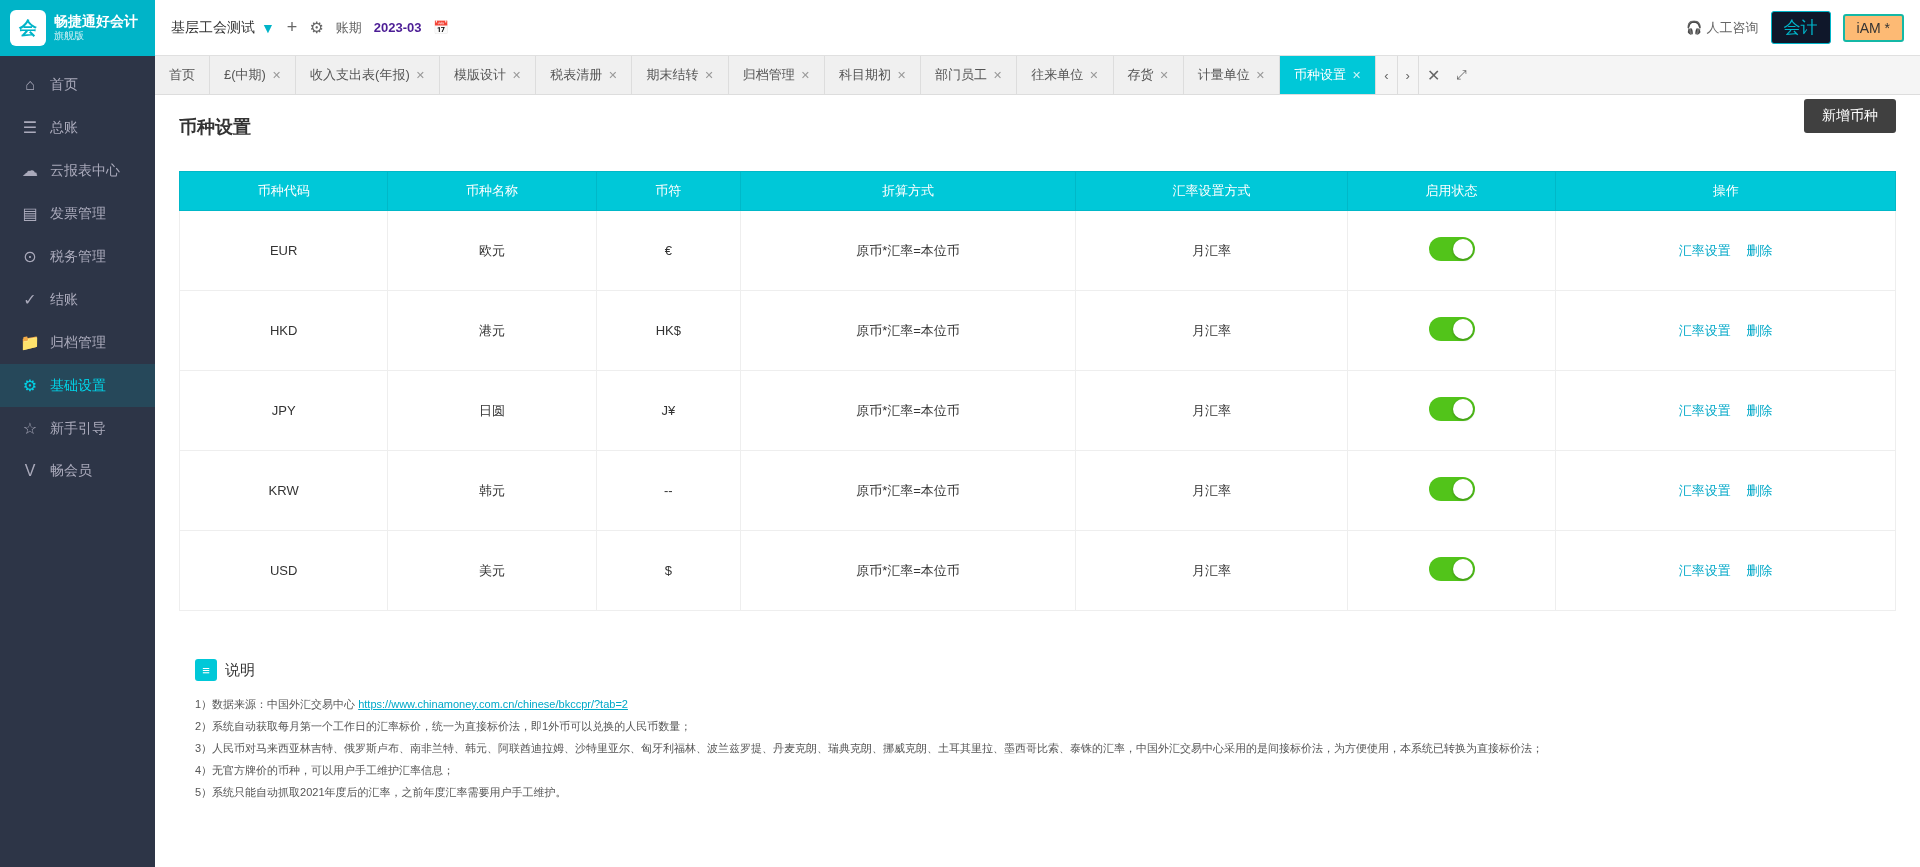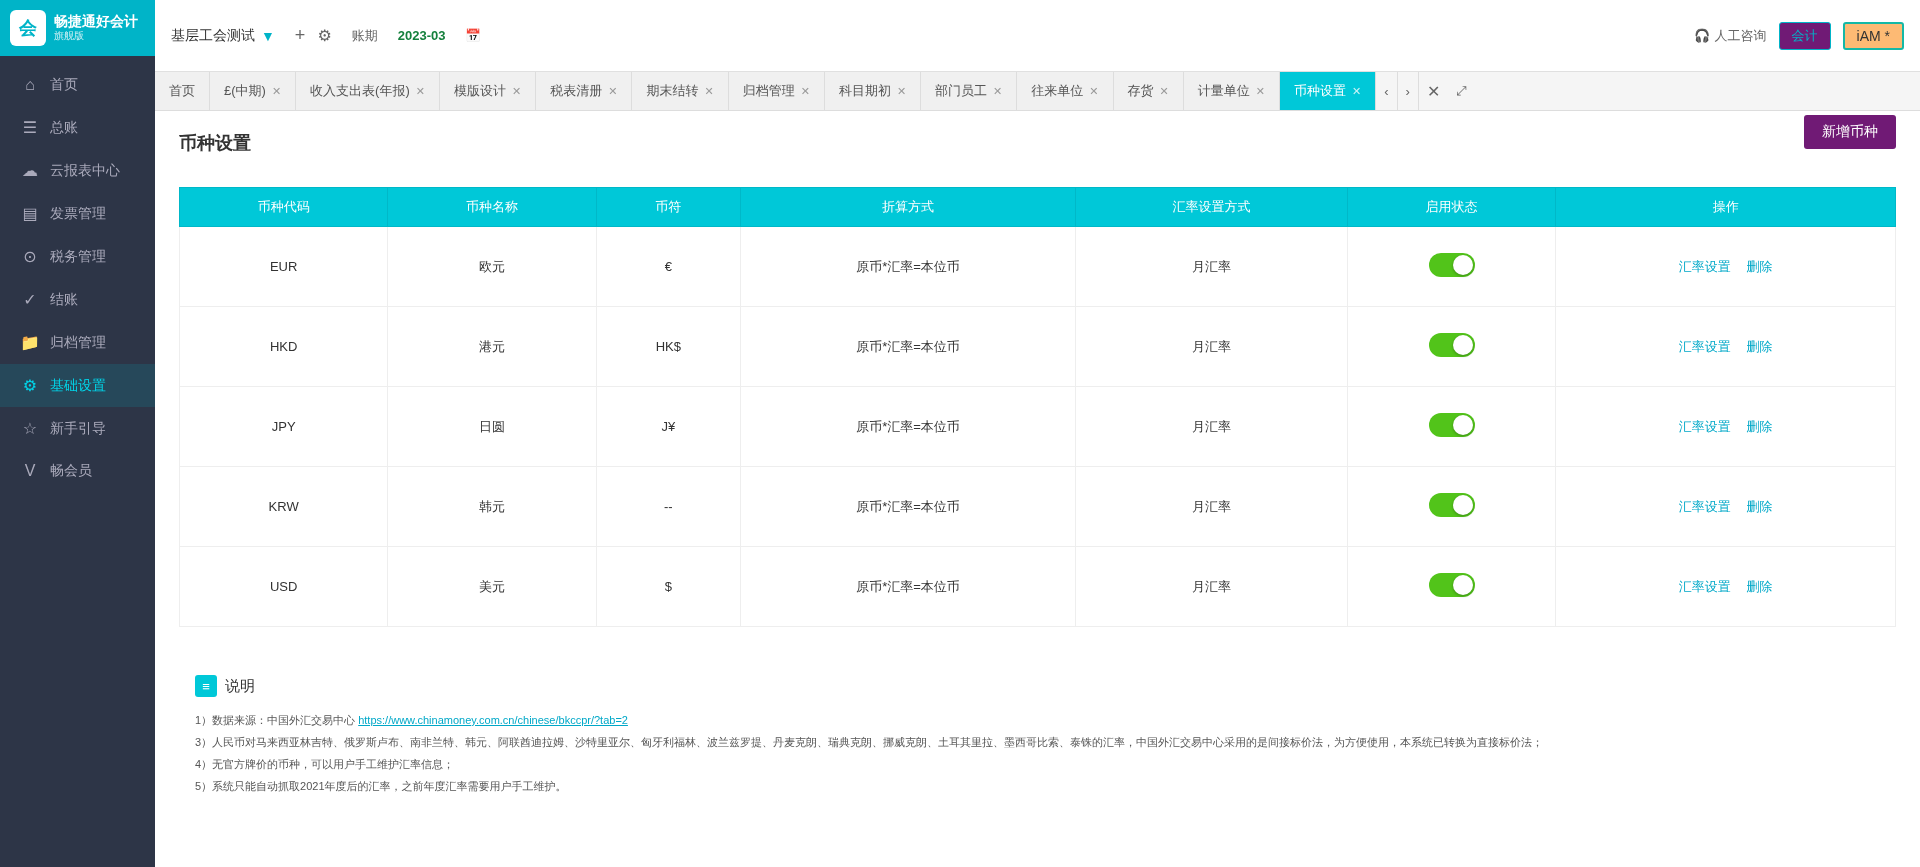--- a/index.html
+++ b/index.html
@@ -64,52 +64,52 @@
     .main-area {
       flex: 1;
       display: flex;
       flex-direction: column;
       overflow: hidden;
     }
 
     
     .top-bar {
       background: white;
-      height: 72px;
+      height: 56px;
       display: flex;
       align-items: center;
       padding: 0 16px;
       border-bottom: 1px solid #e0e0e0;
-      gap: 20px;
+      gap: 12px;
     }
     .company-selector {
       display: flex;
       align-items: center;
       gap: 6px;
       font-size: 14px;
       color: #333;
       cursor: pointer;
     }
     .top-bar-icons { display: flex; align-items: center; gap: 12px; color: #666; font-size: 13px; }
     .period-label { color: #666; }
-    .period-value { color: #15803d; font-weight: bold; }
+    .period-value { color: #4c1d95; font-weight: bold; }
     .calendar-icon { color: #00b4c8; cursor: pointer; }
     .top-bar-right { margin-left: auto; display: flex; align-items: center; gap: 12px; }
     .support-btn {
       display: flex; align-items: center; gap: 4px;
       color: #666; font-size: 13px; cursor: pointer;
     }
     .account-btn {
-      background: #701a75;
+      background: #0f172a;
       border: 1px solid #00b4c8;
       color: #00b4c8;
       padding: 4px 12px;
       border-radius: 3px;
       cursor: pointer;
-      font-size: 13px;
+      font-size: 17px;
     }
     .iam-btn {
       border: 2px solid #14b8a6;
       padding: 4px 12px;
       border-radius: 3px;
       color: #333;
       font-size: 14px;
       cursor: pointer;
       background: #fdba74;
     }
@@ -178,21 +178,21 @@
     }
     .page-title {
       font-size: 18px;
       color: #333;
       font-weight: bold;
       margin-bottom: 16px;
     }
     .new-btn {
       float: right;
       margin-top: -38px;
-      background: #701a75;
+      background: #404040;
       color: white;
       border: none;
       padding: 8px 18px;
       border-radius: 3px;
       font-size: 14px;
       cursor: pointer;
     }
 
     
     .data-table {
@@ -538,19 +538,20 @@
         </tbody>
     </table>
 
     <div class="notes-section">
       <div class="notes-title">
         <div class="notes-icon">≡</div>
         <span>说明</span>
       </div>
       <ul class="notes-list" id="notes-list">
       <li>1）数据来源：中国外汇交易中心 <a href="#" class="notes-link">https://www.chinamoney.com.cn/chinese/bkccpr/?tab=2</a></li>
+          <li>2）系统自动获取每月第一个工作日的汇率标价，统一为直接标价法，即1外币可以兑换的人民币数量；</li>
           <li>3）人民币对马来西亚林吉特、俄罗斯卢布、南非兰特、韩元、阿联酋迪拉姆、沙特里亚尔、匈牙利福林、波兰兹罗提、丹麦克朗、瑞典克朗、挪威克朗、土耳其里拉、墨西哥比索、泰铢的汇率，中国外汇交易中心采用的是间接标价法，为方便使用，本系统已转换为直接标价法；</li>
           <li>4）无官方牌价的币种，可以用户手工维护汇率信息；</li>
           <li>5）系统只能自动抓取2021年度后的汇率，之前年度汇率需要用户手工维护。</li>
         </ul>
     </div>
   </div>
 </div>
 
 </body></html>

